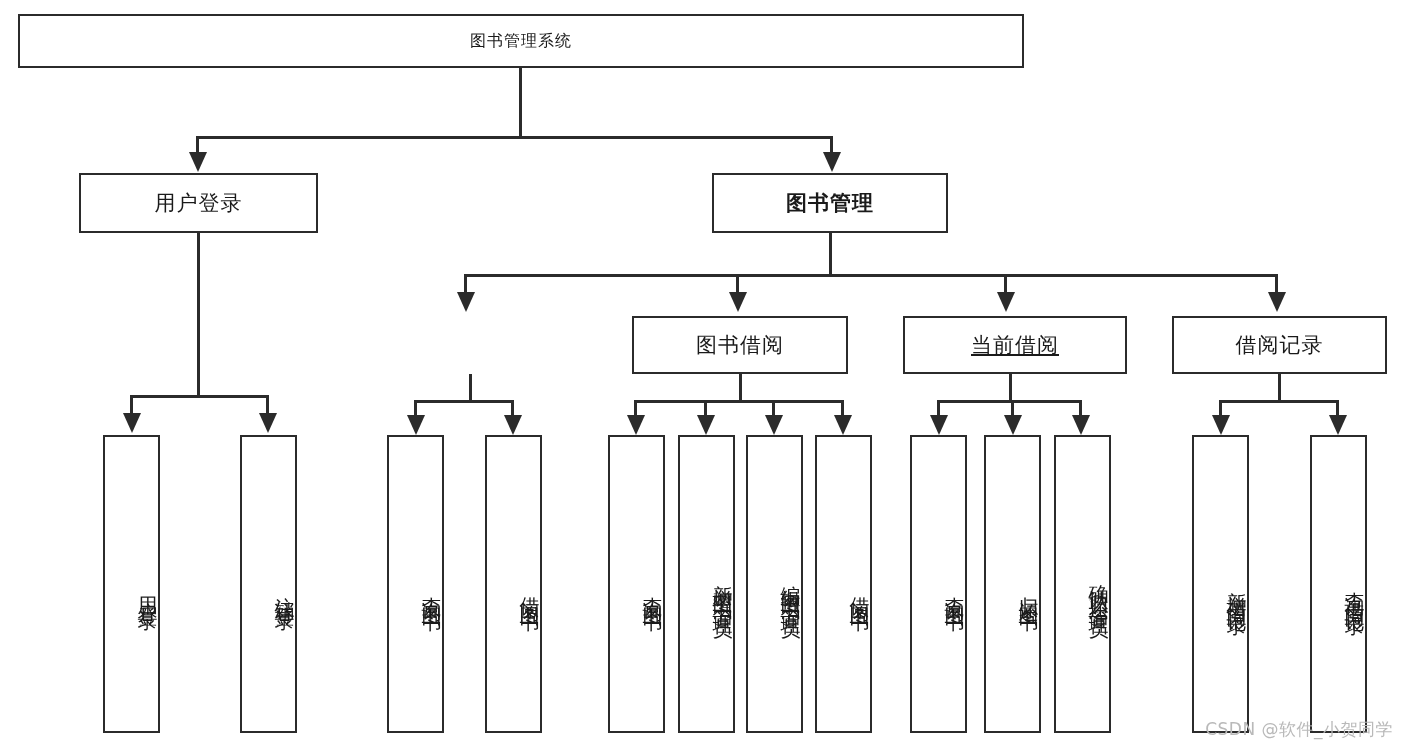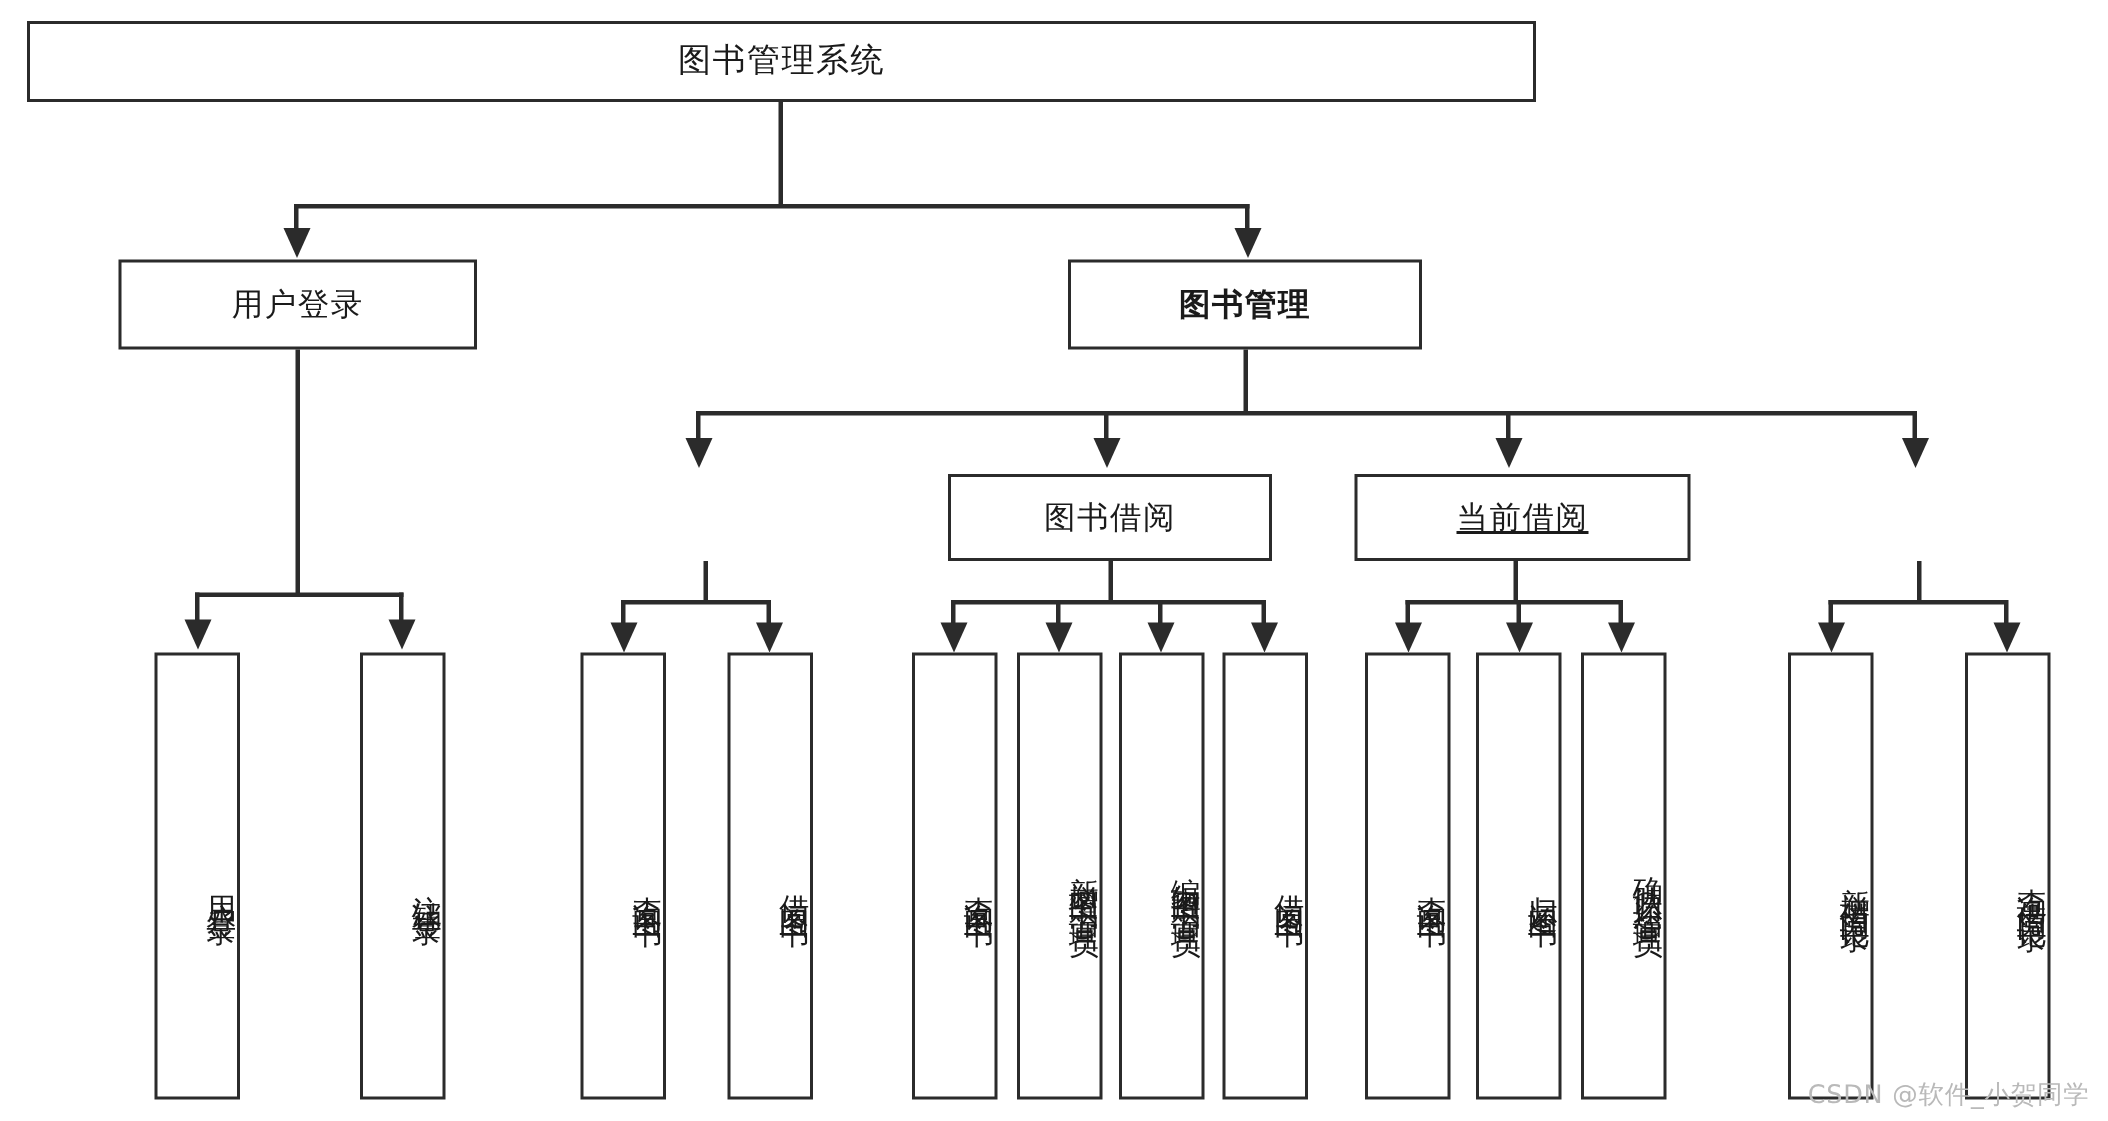--- a/index.html
+++ b/index.html
@@ -26,21 +26,21 @@
     justify-content:center;
     color:#1a1a1a;
   }
   .box-h{
     font-size:21px;
     letter-spacing:1px;
     line-height:1;
     white-space:nowrap;
   }
   .box-root{
-    font-size:22px;
+    font-size:16px;
   }
   .box-v{
     font-size:20px;
     writing-mode:vertical-rl;
     text-orientation:upright;
     letter-spacing:5px;
     line-height:1.08;
     align-items:flex-start;
     justify-content:center;
     padding-top:14px;
@@ -112,20 +112,23 @@
   <div class="arrow" style="left:729px;top:292px;"></div>
   <div class="arrow" style="left:997px;top:292px;"></div>
   <div class="arrow" style="left:1268px;top:292px;"></div>
 
   <div class="box box-h" style="left:632px;top:316px;width:216px;height:58px;justify-content:center;">
     <span>图书借阅</span>
   </div>
   <div class="box box-h" style="left:903px;top:316px;width:224px;height:58px;text-decoration:underline;">
     <span>当前借阅</span>
   </div>
+  <div class="box box-h" style="left:1172px;top:316px;width:215px;height:58px;">
+    <span>借阅记录</span>
+  </div>
 
   <div class="conn conn-v" style="left:469px;top:374px;height:28px;"></div>
   <div class="conn conn-h" style="left:414px;top:400px;width:100px;"></div>
   <div class="conn conn-v" style="left:414px;top:400px;height:18px;"></div>
   <div class="conn conn-v" style="left:511px;top:400px;height:18px;"></div>
   <div class="arrow" style="left:407px;top:415px;"></div>
   <div class="arrow" style="left:504px;top:415px;"></div>
 
   <div class="conn conn-v" style="left:739px;top:374px;height:28px;"></div>
   <div class="conn conn-h" style="left:634px;top:400px;width:209px;"></div>

